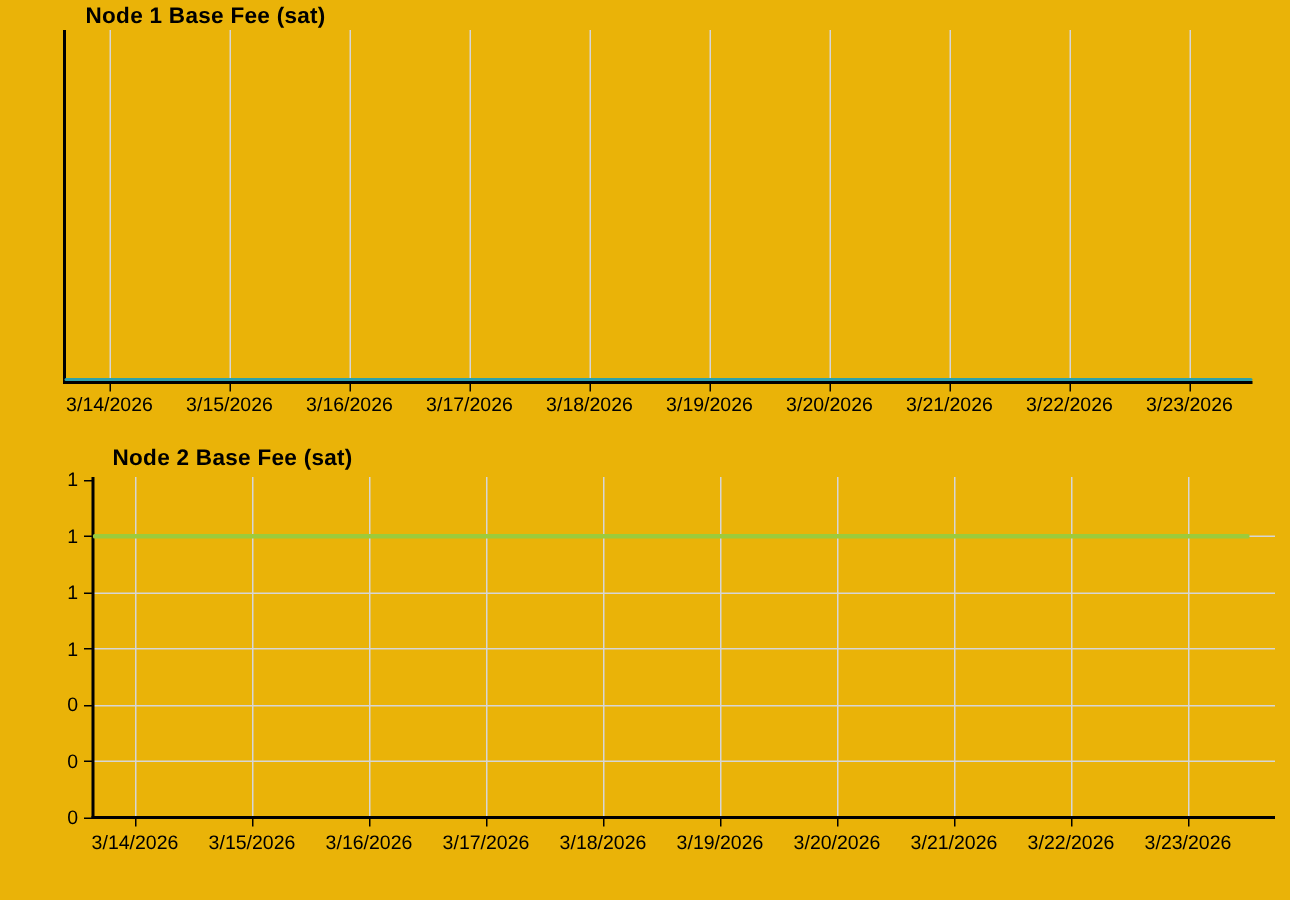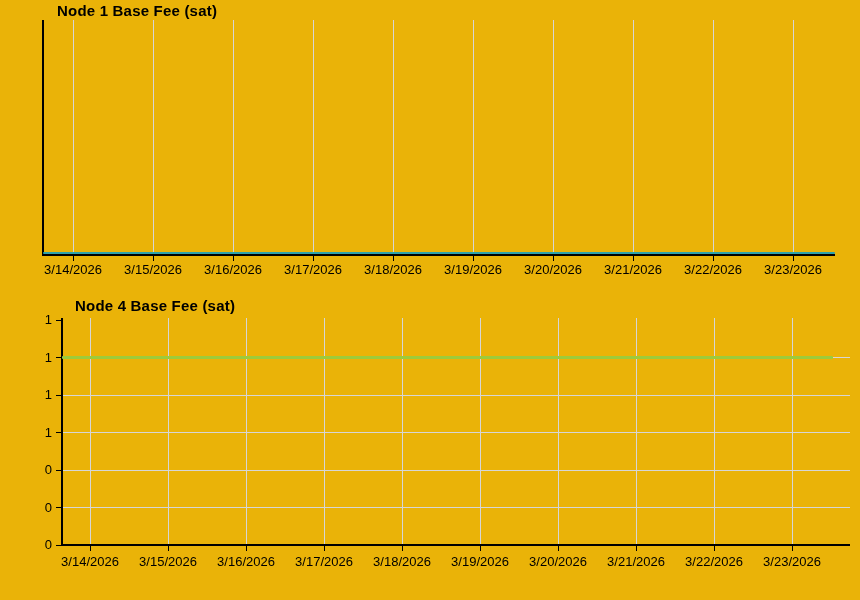--- a/index.html
+++ b/index.html
@@ -21,21 +21,21 @@
   }
   .y-label {
     position: absolute; width: 24px; text-align: right; font-size: 13px; color: #000;
   }
 </style>
 </head>
 <body>
 
 <div id="stage">
   <div class="chart-title" style="left:57px; top:2px;">Node 1 Base Fee (sat)</div>
-  <div class="chart-title" style="left:75px; top:297px;">Node 4 Base Fee (sat)</div>
+  <div class="chart-title" style="left:75px; top:297px;">Node 2 Base Fee (sat)</div>
 <div class="gridline" style="left: 72.5px; top: 20px; width: 1px; height: 235px;"></div>
     <div class="tick" style="left: 72.5px; top: 255px; width: 1px; height: 6px;"></div>
     <div class="x-label" style="left: 31px; top: 262px;">3/14/2026</div>
     <div class="gridline" style="left: 152.5px; top: 20px; width: 1px; height: 235px;"></div>
     <div class="tick" style="left: 152.5px; top: 255px; width: 1px; height: 6px;"></div>
     <div class="x-label" style="left: 111px; top: 262px;">3/15/2026</div>
     <div class="gridline" style="left: 232.5px; top: 20px; width: 1px; height: 235px;"></div>
     <div class="tick" style="left: 232.5px; top: 255px; width: 1px; height: 6px;"></div>
     <div class="x-label" style="left: 191px; top: 262px;">3/16/2026</div>
     <div class="gridline" style="left: 312.5px; top: 20px; width: 1px; height: 235px;"></div>

